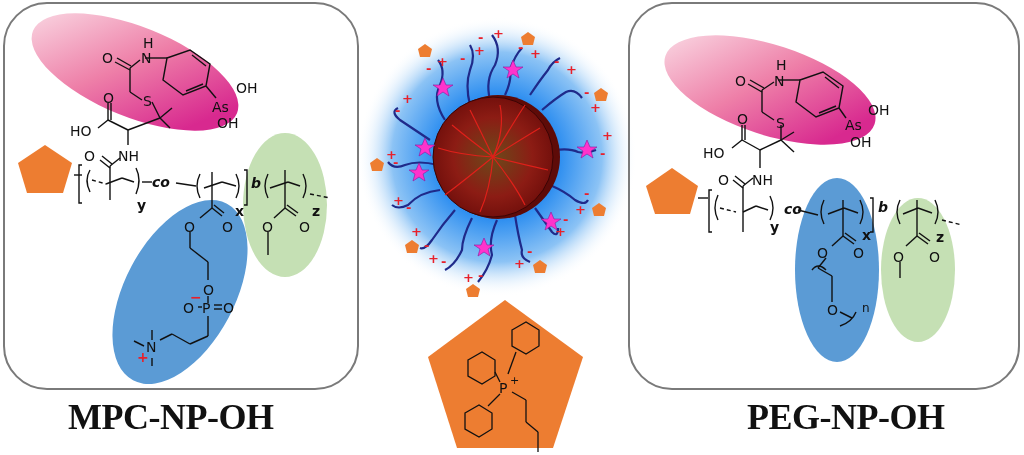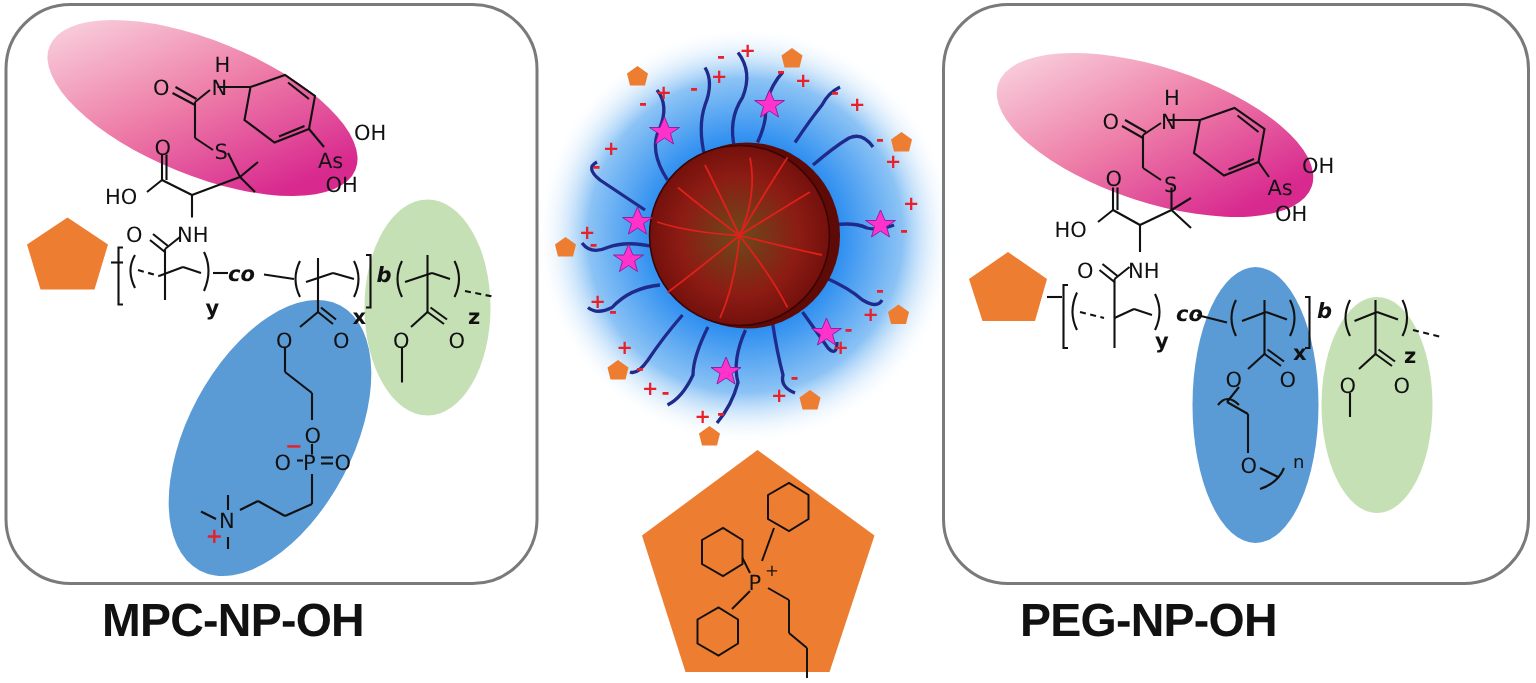--- a/index.html
+++ b/index.html
@@ -1,19 +1,19 @@
 <!DOCTYPE html>
 <html><head>
 <meta charset="utf-8">
 <style>
   html, body { margin:0; padding:0; background:#ffffff; }
   body { width:1024px; height:455px; position:relative; overflow:hidden; font-family:"Liberation Sans", sans-serif; }
   .panel { position:absolute; border:2.5px solid #7a7a7a; border-radius:44px; background:#fff; box-sizing:border-box; }
   #panel-right { left:628px; top:2px; width:392px; height:190px; }
-  .caption { position:absolute; font-family:Liberation Sans, sans-serif; font-weight:bold; font-size:31px; color:#111; letter-spacing:-0.5px; }
+  .caption { position:absolute; font-family:Liberation Serif, serif; font-weight:bold; font-size:36px; color:#111; letter-spacing:-0.5px; }
   svg text { font-family:"DejaVu Sans", sans-serif; }
   .full { position:absolute; left:0; top:0; }
 </style>
 </head>
 <body>
 
 <svg class="full" width="1024" height="455">
   <defs>
     <linearGradient id="pinkL" x1="0" y1="0" x2="1" y2="0.4">
       <stop offset="0" stop-color="#fbe3ea"></stop>
@@ -336,13 +336,13 @@
     <text x="929" y="262">O</text>
     <text x="827" y="315">O</text>
     <text x="862" y="312" font-size="12">n</text>
   </g>
 </svg>
 
 <div id="panel-right" class="panel" style="top:2px;height:388px;background:transparent;"></div>
 <div class="panel" style="left:3px;top:2px;width:356px;height:388px;background:transparent;"></div>
 
 <div class="caption" style="left:68px;top:396px;">MPC-NP-OH</div>
-<div class="caption" style="left:680px;top:396px;">PEG-NP-OH</div>
+<div class="caption" style="left:747px;top:396px;">PEG-NP-OH</div>
 
 </body></html>

